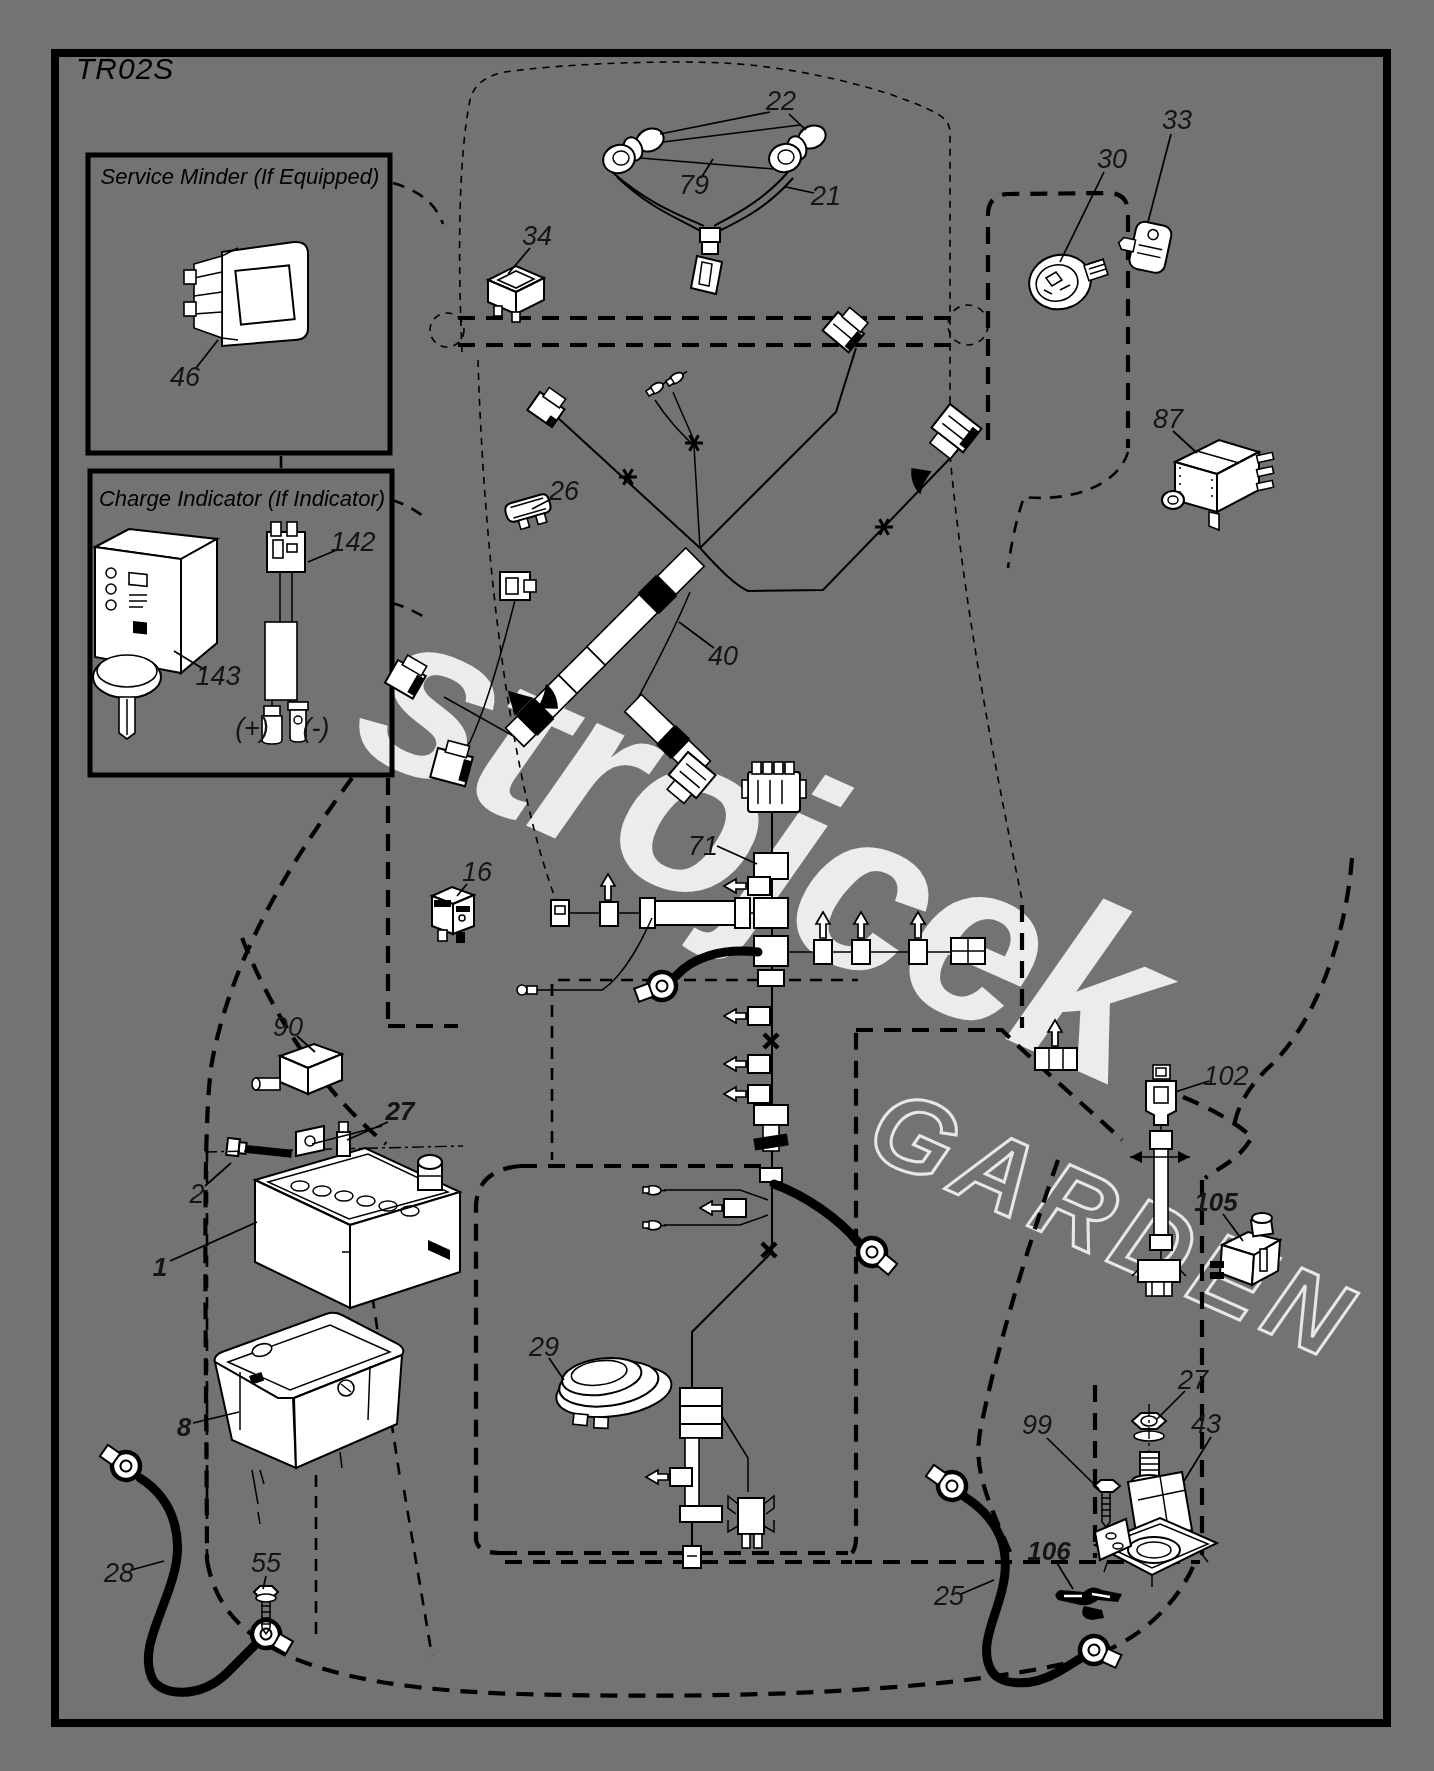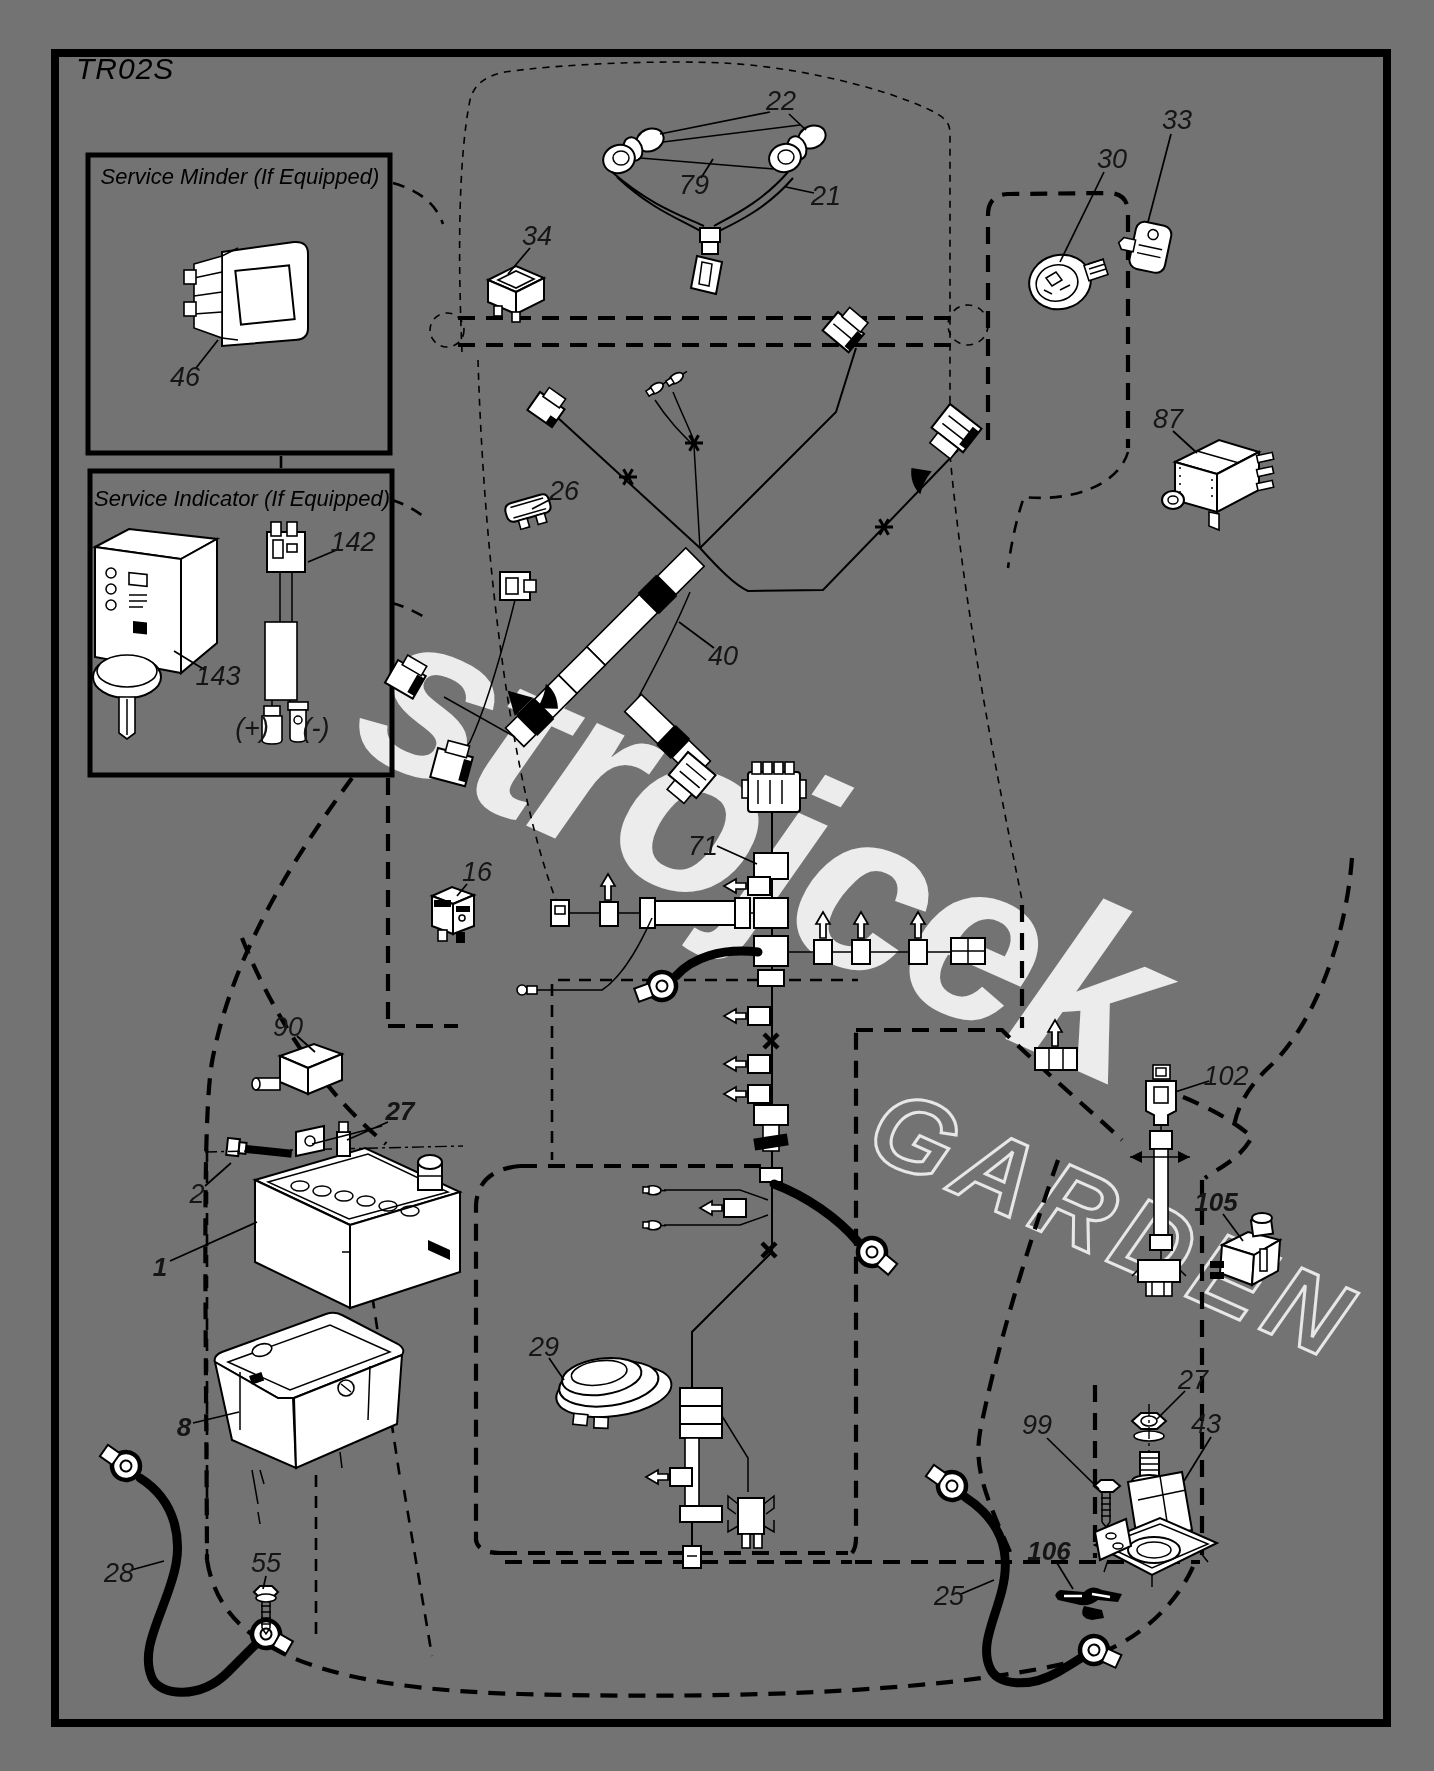--- a/index.html
+++ b/index.html
@@ -25,21 +25,21 @@
   .plabel.bold{font-weight:bold;font-size:26px;}
   .wmtxt{font-family:"Liberation Sans",sans-serif;font-weight:bold;}
 </style>
 </head>
 <body>
 
 <div class="page">
 
   <div class="model-code">TR02S</div>
   <div class="box-title t1">Service Minder (If Equipped)</div>
-  <div class="box-title t2">Service Indicator (If Equipped)</div>
+  <div class="box-title t2">Charge Indicator (If Indicator)</div>
 
   <svg width="1434" height="1771" viewBox="0 0 1434 1771">
     <defs>
       <pattern id="braid" width="7" height="7" patternUnits="userSpaceOnUse" patternTransform="rotate(45)">
         <rect width="7" height="7" fill="#fff"></rect>
         <path d="M0,0.5 H7 M0,4 H7" stroke="#000" stroke-width="1.1"></path>
       </pattern>
       <pattern id="speck" width="6" height="6" patternUnits="userSpaceOnUse">
         <rect width="6" height="6" fill="#b9b9b9"></rect>
         <circle cx="2" cy="2" r="1" fill="#4a4a4a"></circle>

